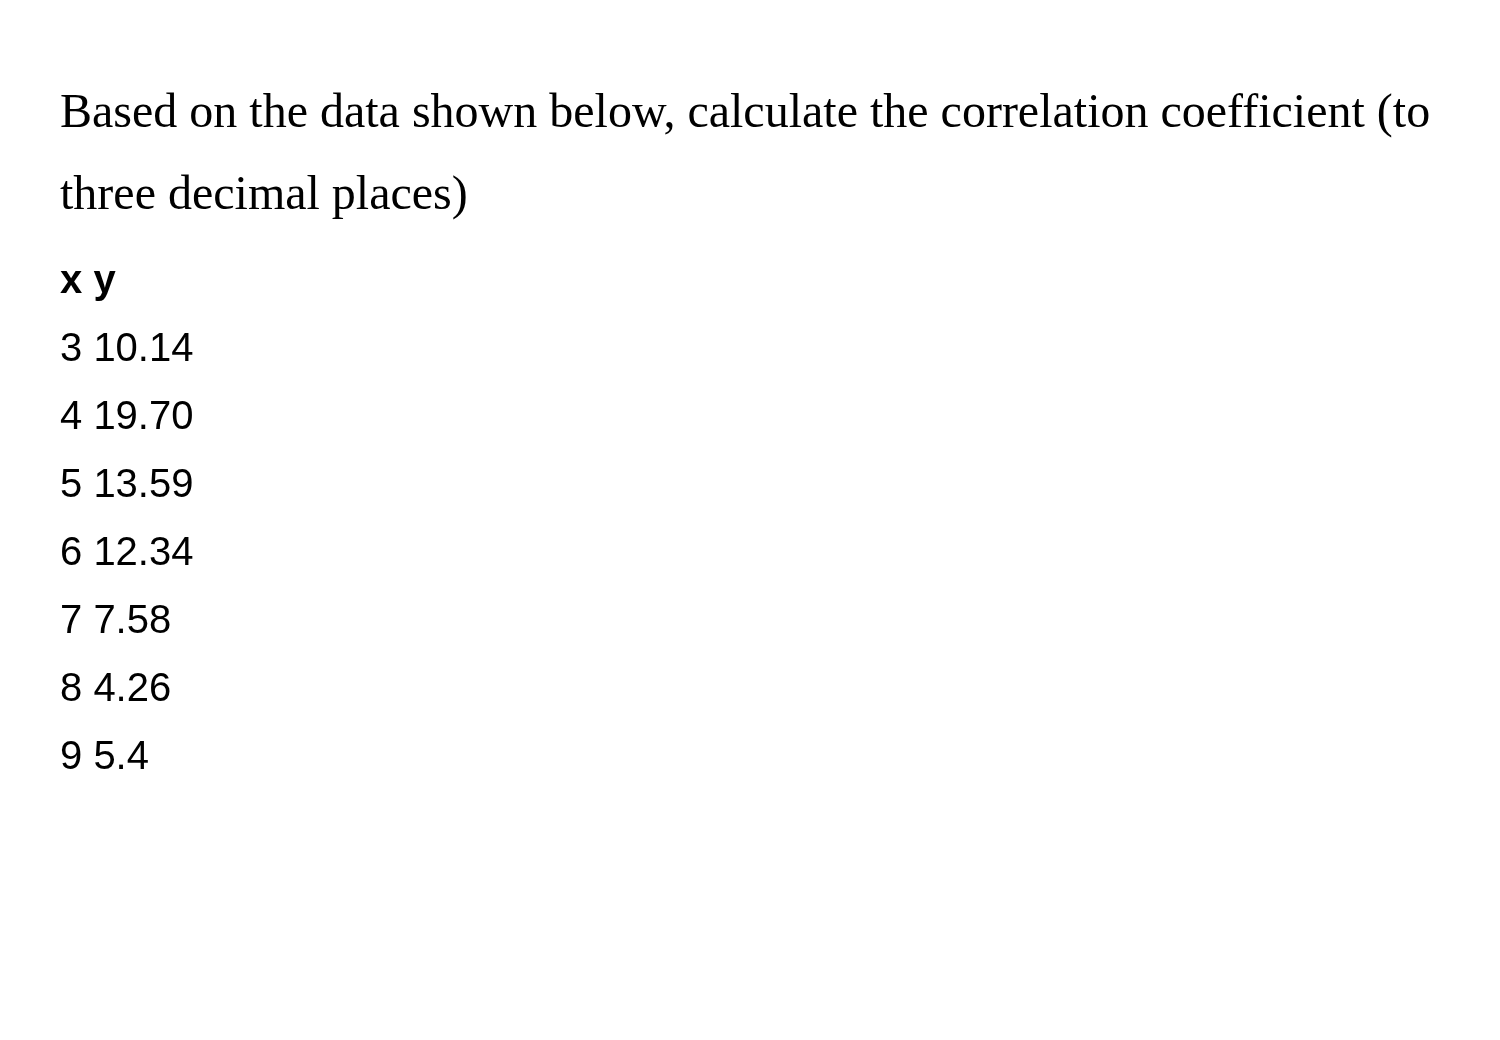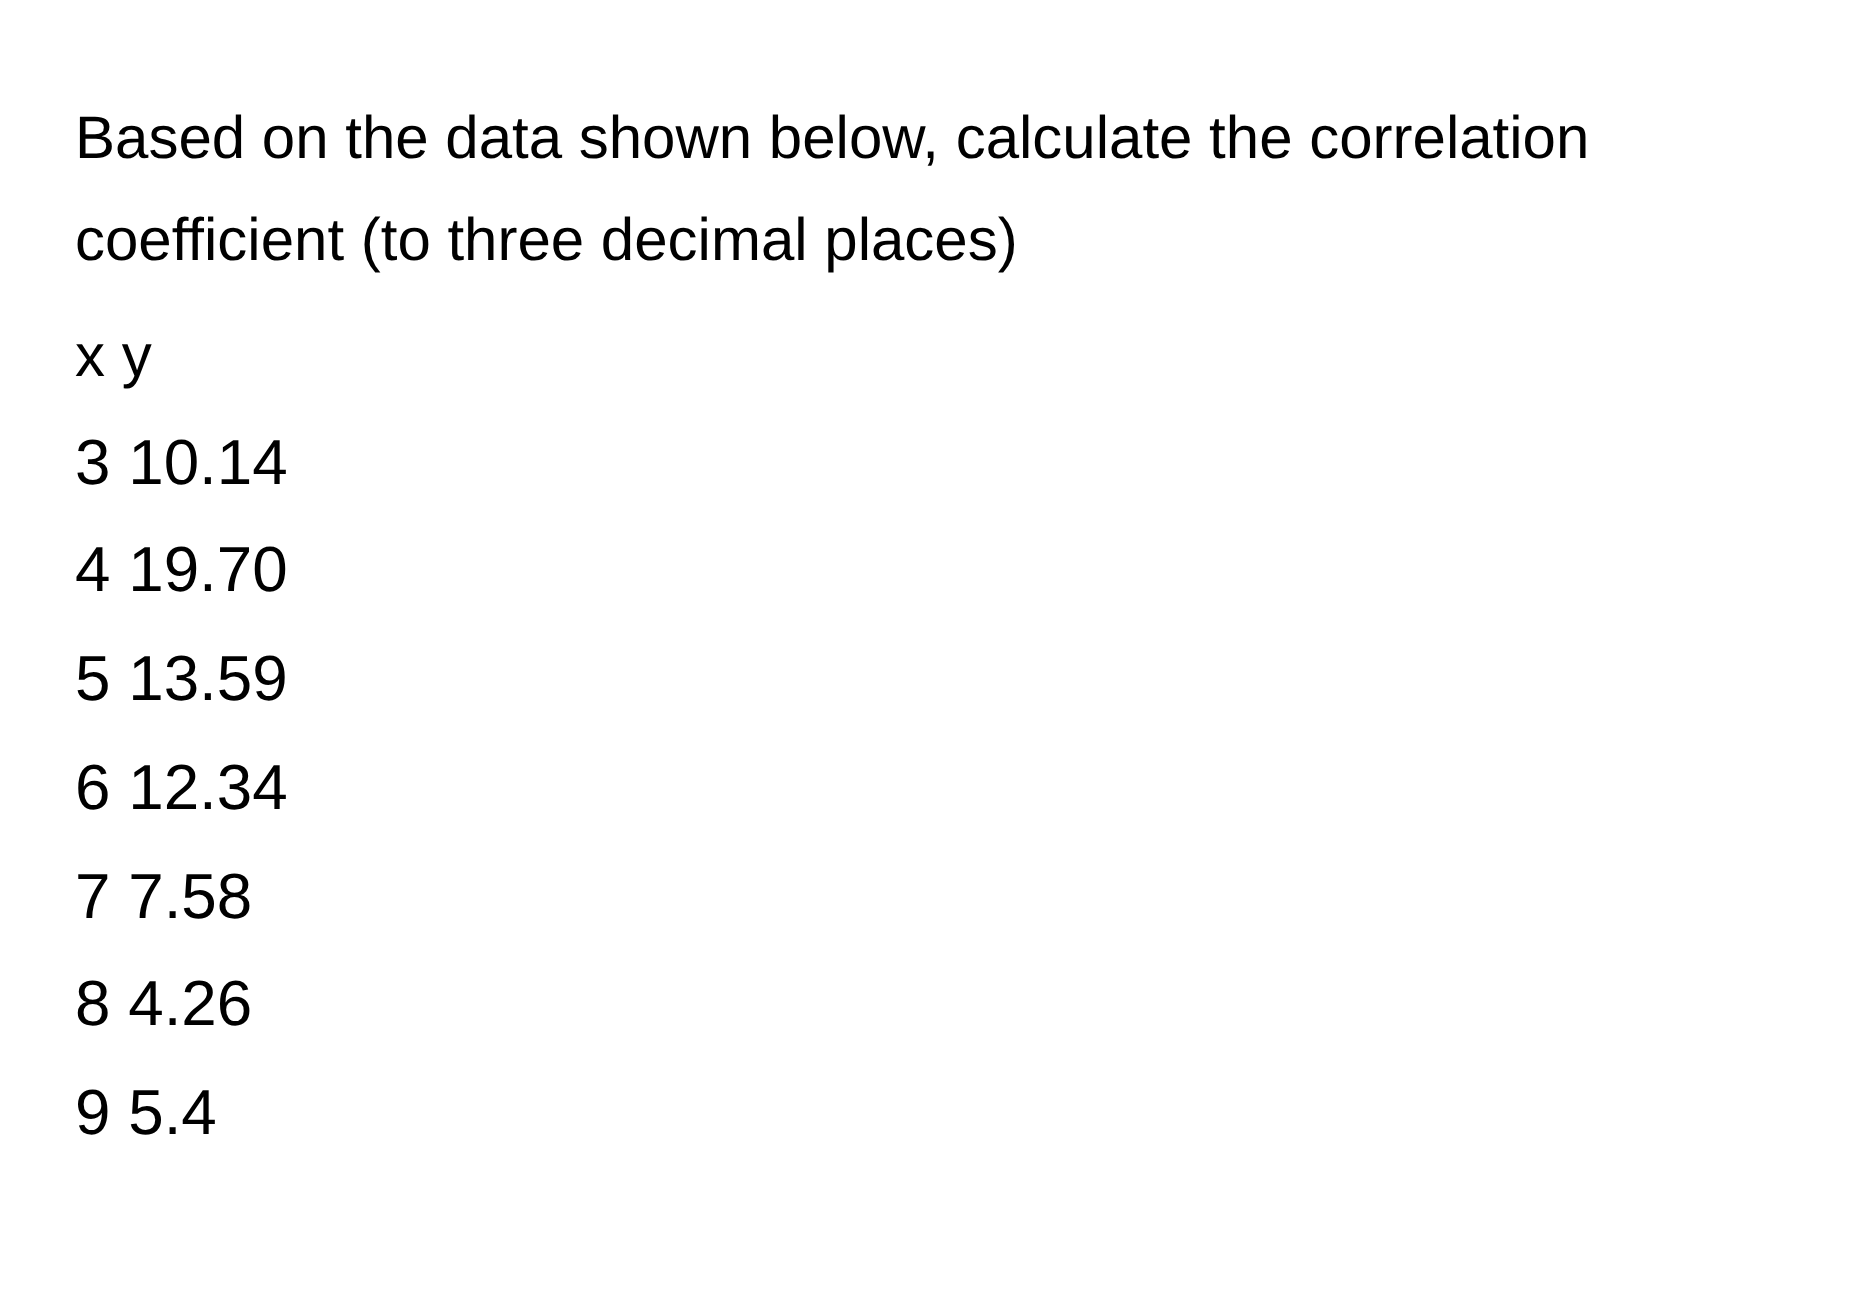--- a/index.html
+++ b/index.html
@@ -13,28 +13,29 @@
       background: #ffffff;
       font-family: -apple-system, BlinkMacSystemFont, "Segoe UI", Helvetica, Arial, sans-serif;
       color: #000000;
       padding: 70px 60px;
     }
     .question-text {
       font-size: 48px;
       line-height: 1.7;
       font-weight: 400;
       margin-bottom: 12px;
+      font-family: Liberation Serif, serif;
     }
     .data-header {
-      font-size: 48px;
+      font-size: 40px;
       line-height: 1.7;
-      font-weight: 400;
+      font-weight: 700;
     }
     .data-row {
-      font-size: 51px;
+      font-size: 40px;
       line-height: 1.7;
       font-weight: 400;
     }
     .x-col {
       display: inline;
     }
     .y-col {
       display: inline;
     }
   </style>

